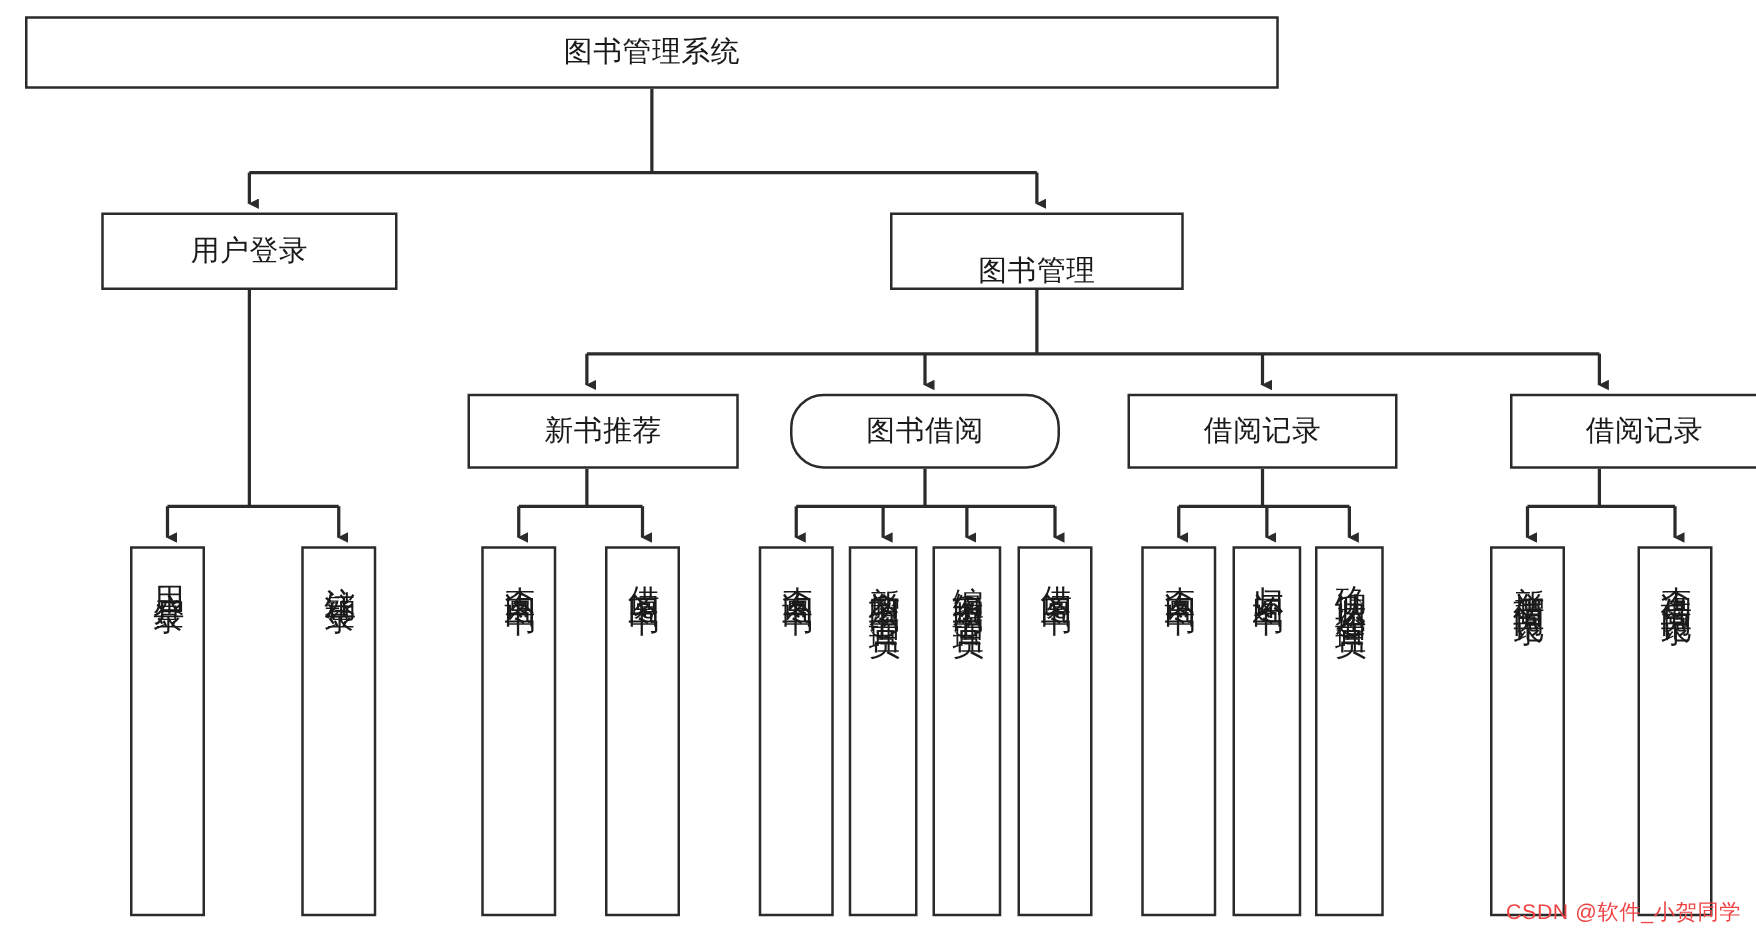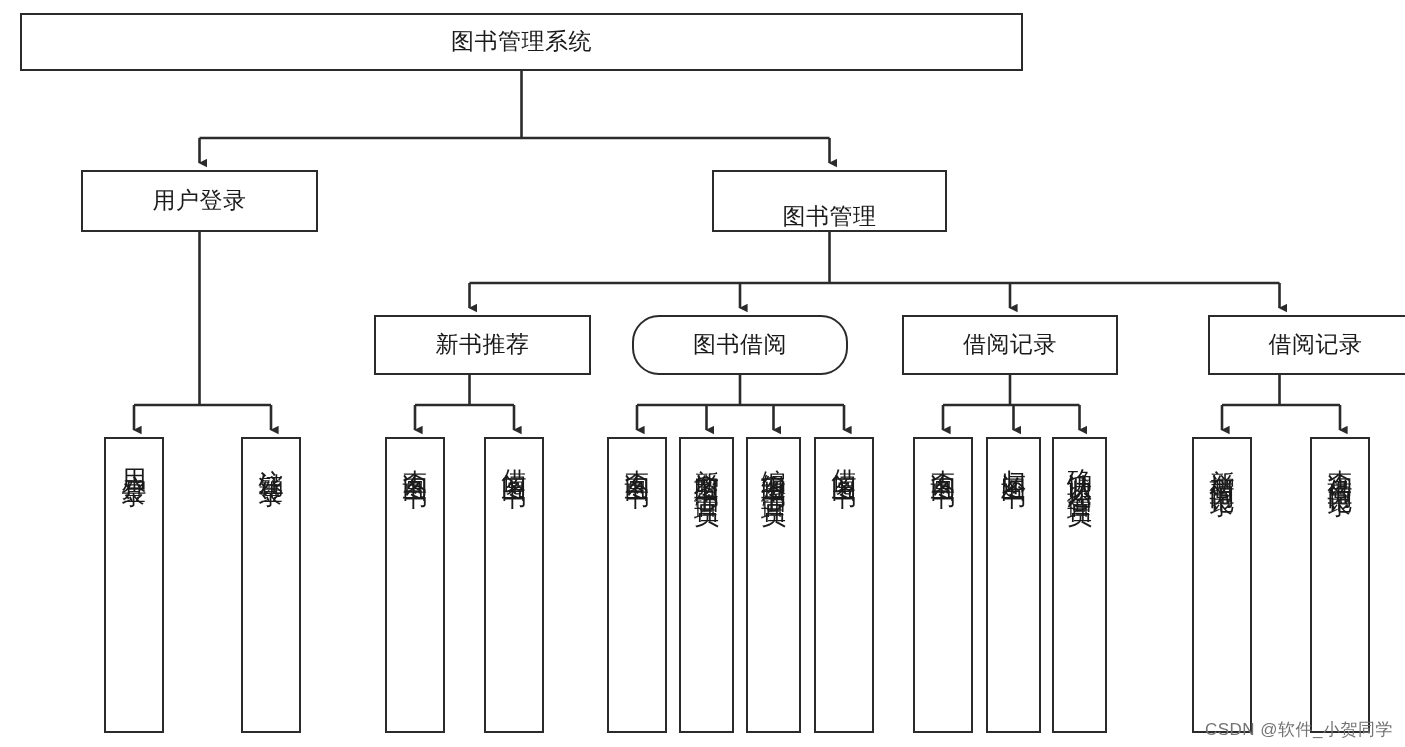--- a/index.html
+++ b/index.html
@@ -55,21 +55,21 @@
     text-orientation: upright;
     font-size: 25px;
     letter-spacing: 5px;
     line-height: 1;
   }
   #watermark {
     position: absolute;
     right: 12px;
     bottom: 6px;
     font-size: 17px;
-    color: #737373;
+    color: #ef4444;
     letter-spacing: 0.5px;
     user-select: none;
     pointer-events: none;
   }
 </style>
 </head>
 <body>
 
 <div id="diagram-canvas">
 

